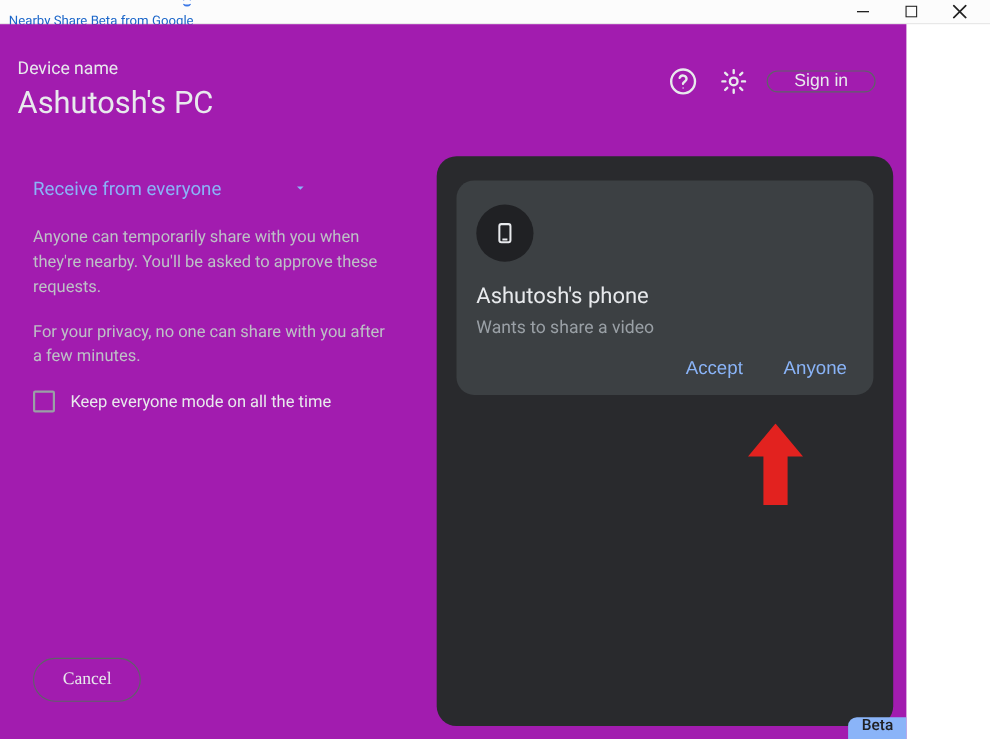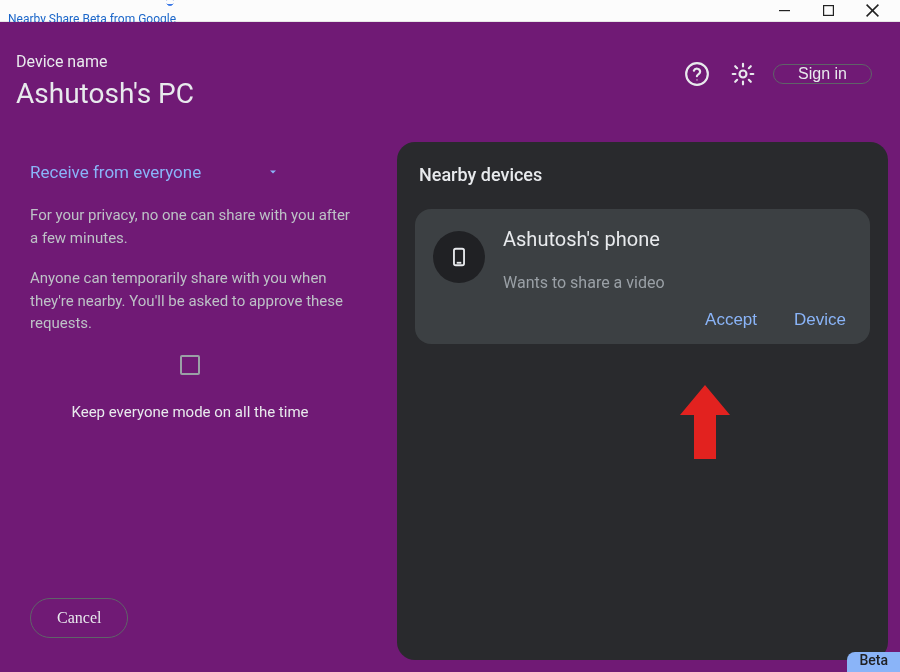--- a/index.html
+++ b/index.html
@@ -20,23 +20,23 @@
   }
   .titlebar .left { display: flex; align-items: flex-end; gap: 4px; flex-direction: column; }
   .title-icon { width: 12px; height: 12px; display: inline-flex; }
   .win-controls { display: flex; align-items: center; gap: 0; }
   .win-btn { width: 44px; height: 22px; display: flex; align-items: center; justify-content: center; color: #222; }
   .win-btn svg { width: 11px; height: 11px; }
   .close-svg { width: 13px !important; height: 13px !important; }
 
   
   .app {
-    width: 900px;
+    width: 824px;
     height: 650px;
-    background: #701a75;
+    background: #a21caf;
     position: relative;
     color: #e8eaed;
   }
 
   .header-area {
     position: absolute;
     top: 0; left: 0; right: 0;
     padding: 30px 28px 0 16px;
     display: flex;
     justify-content: space-between;
@@ -68,21 +68,21 @@
   .dropdown-row {
     display: flex;
     align-items: center;
     gap: 8px;
     color: #8ab4f8;
     font-size: 17px;
     margin-bottom: 22px;
   }
   .dropdown-row .spacer { flex: 0 0 50px; }
   .desc { color: #bdc1c6; font-size: 15px; line-height: 1.5; margin-bottom: 18px; }
-  .checkbox-row { display: flex; align-items: center; gap: 28px; margin-top: 20px; flex-direction: column; }
+  .checkbox-row { display: flex; align-items: center; gap: 14px; margin-top: 20px; }
   .checkbox {
     width: 20px; height: 20px; border: 2px solid #9aa0a6; border-radius: 2px; flex-shrink: 0;
   }
   .checkbox-label { font-size: 15px; color: #e8eaed; }
 
   .cancel-btn {
     position: absolute;
     left: 30px;
     bottom: 34px;
     border: 1px solid #5f6368;
@@ -105,30 +105,30 @@
     border-radius: 18px;
     padding: 22px 18px;
   }
   .nearby-title { font-size: 18px; font-weight: 500; color: #e8eaed; margin-bottom: 24px; margin-left: 4px; }
 
   .device-card {
     background: #3c4043;
     border-radius: 16px;
     padding: 18px 20px 14px 18px;
   }
-  .card-top { display: flex; gap: 18px; align-items: flex-start; }
+  .card-top { display: flex; gap: 18px; align-items: flex-start; flex-direction: column; }
   .phone-circle {
     width: 52px; height: 52px; border-radius: 50%; background: #202124;
     display: flex; align-items: center; justify-content: center; flex-shrink: 0;
     margin-top: 4px;
   }
   .phone-circle svg { width: 22px; height: 22px; color: #e8eaed; }
   .card-info { flex: 1; }
   .card-name { font-size: 20px; color: #e8eaed; font-weight: 400; }
-  .card-sub { font-size: 16px; color: #9aa0a6; margin-top: 22px; }
+  .card-sub { font-size: 16px; color: #9aa0a6; margin-top: 8px; }
   .pin-row { display: flex; align-items: center; gap: 8px; font-size: 16px; color: #9aa0a6; margin-top: 6px; }
   .pin-row svg { width: 18px; height: 18px; color: #9aa0a6; }
 
   .card-actions {
     display: flex;
     justify-content: flex-end;
     gap: 37px;
     margin-top: 18px;
     padding-right: 4px;
   }
@@ -218,49 +218,48 @@
   <div class="left-panel">
     <div class="dropdown-row">
       <span>Receive from everyone</span>
       <span class="spacer"></span>
       <span>
         <svg width="12" height="12" viewBox="0 0 24 24">
             <path d="M6 9l6 6 6-6" fill="#8ab4f8"></path>
           </svg>
       </span>
     </div>
+    <div class="desc">Anyone can temporarily share with you when they're nearby. You'll be asked to approve these requests.</div>
     <div class="desc">For your privacy, no one can share with you after a few minutes.</div>
-    <div class="desc">Anyone can temporarily share with you when they're nearby. You'll be asked to approve these requests.</div>
     <div class="checkbox-row">
       <div class="checkbox"></div>
       <div class="checkbox-label">Keep everyone mode on all the time</div>
     </div>
   </div>
 
   <button class="cancel-btn">Cancel</button>
 
   <div class="right-panel">
-    <div class="nearby-title">Nearby devices</div>
 
     <div class="device-card">
       <div class="card-top">
         <div class="phone-circle">
           <svg viewBox="0 0 24 24" fill="none" stroke="currentColor" stroke-width="2">
               <rect x="6.5" y="3" width="11" height="18" rx="2"></rect>
               <line x1="9.5" y1="18.3" x2="14.5" y2="18.3"></line>
             </svg>
         </div>
         <div class="card-info">
           <div class="card-name">Ashutosh's phone</div>
           <div class="card-sub">Wants to share a video</div>
         </div>
       </div>
       <div class="card-actions">
         <button class="text-btn">Accept</button>
-        <button class="text-btn">Device</button>
+        <button class="text-btn">Anyone</button>
       </div>
     </div>
   </div>
 
   <div class="beta-badge">Beta</div>
 
   <svg class="annotation-arrow" width="50" height="74" viewBox="0 0 50 74">
     <path d="M25 0 L50 30 L36 30 L36 74 L14 74 L14 30 L0 30 Z" fill="#e2221f"></path>
   </svg>
 

